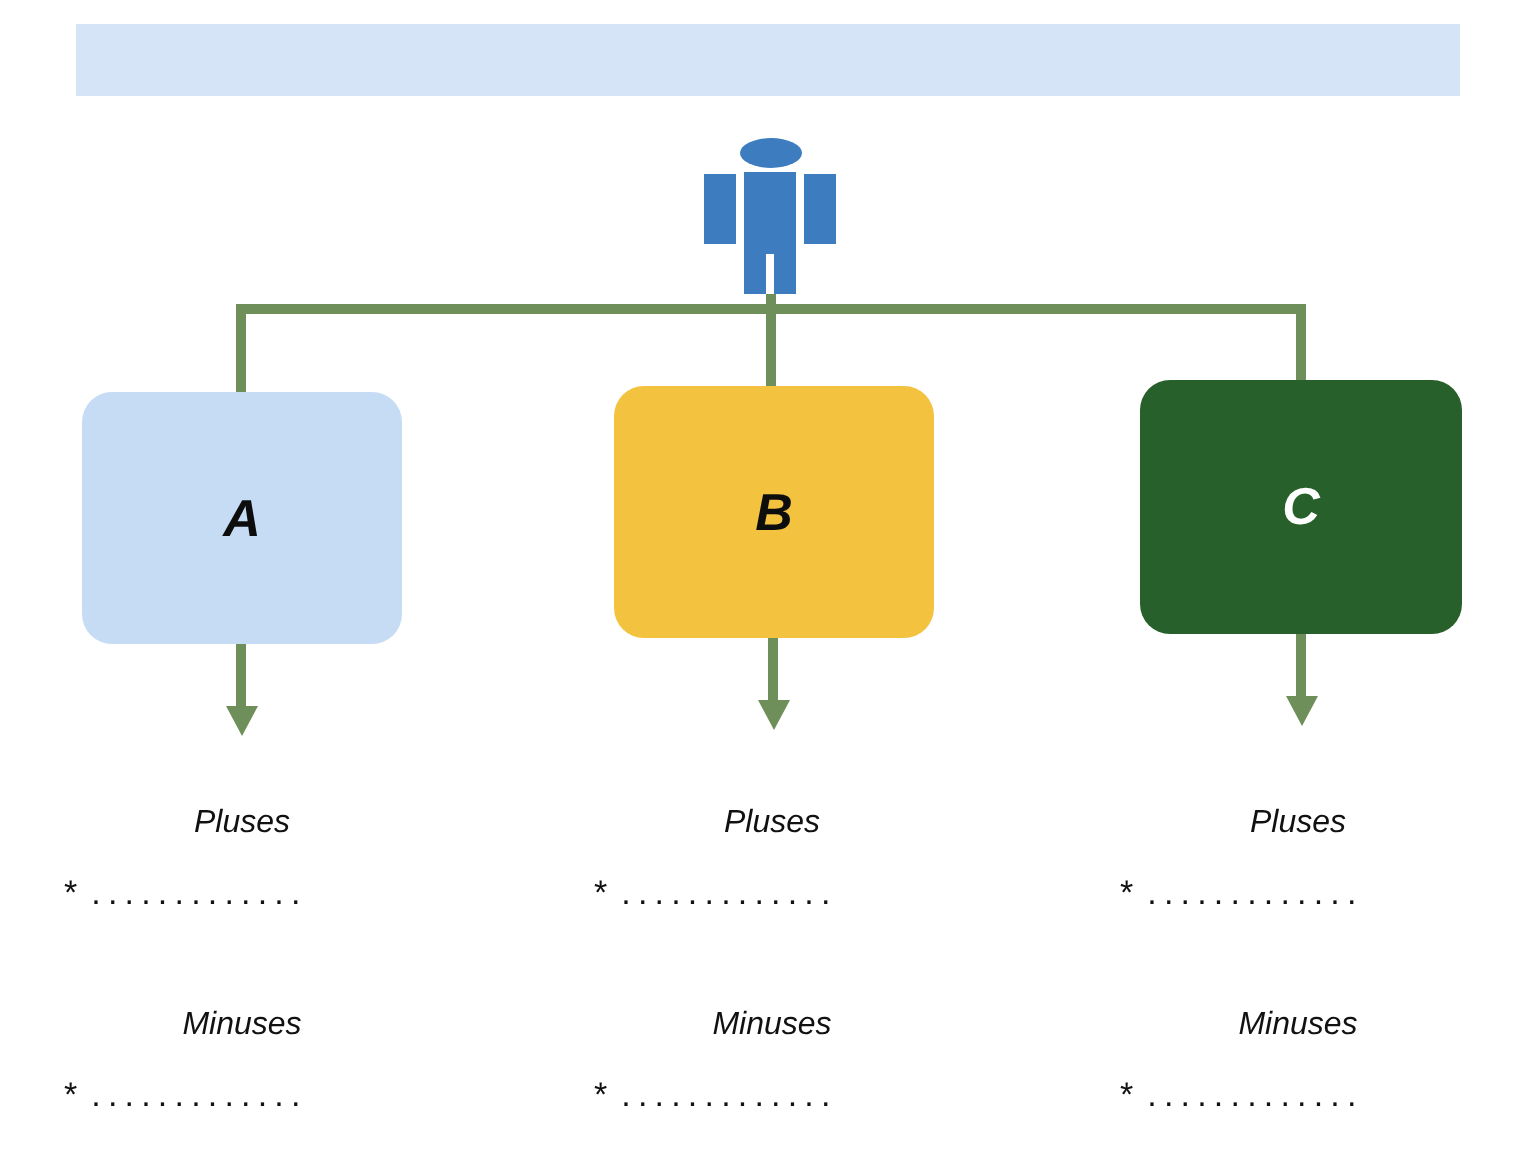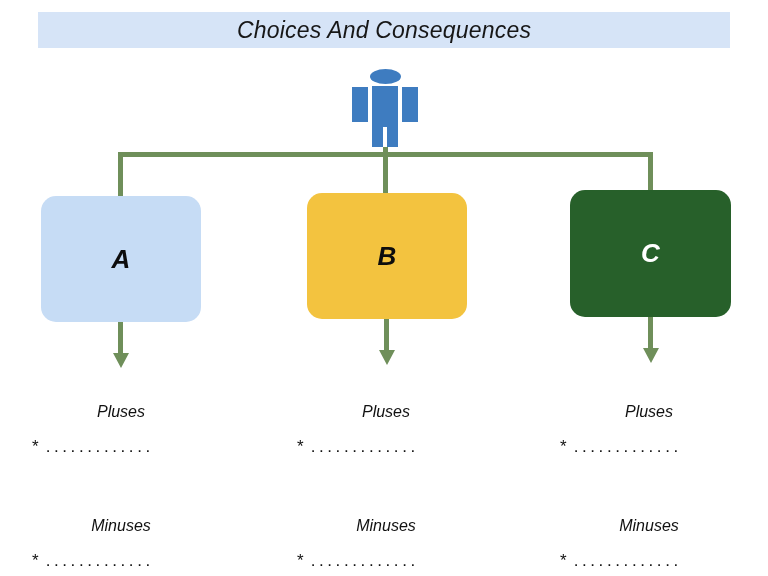--- a/index.html
+++ b/index.html
@@ -200,21 +200,21 @@
   .outcome-heading {
     text-align: center;
     font-family: "Liberation Sans", sans-serif;
     font-style: italic;
     font-size: 16px;
     color: #111111;
     line-height: 20px;
     margin-top: 24px;
   }
   .outcome-heading.minuses-h {
-    margin-top: 61px;
+    margin-top: 48px;
   }
   .bullet-line {
     display: flex;
     align-items: baseline;
     margin-top: 16px;
     padding-left: 26px;
     font-family: "Liberation Sans", sans-serif;
     font-size: 17px;
     color: #111111;
     white-space: nowrap;
@@ -229,21 +229,20 @@
     font-size: 17px;
     line-height: 1;
   }
 </style>
 </head>
 <body>
 
 <div id="canvas">
 
   <div class="title-banner"></div>
-  <div class="title-text">Choices And Consequences</div>
 
   <div class="person">
     <div class="p-head"></div>
     <div class="p-arm-l"></div>
     <div class="p-arm-r"></div>
     <div class="p-torso"></div>
     <div class="p-leg-l"></div>
     <div class="p-leg-r"></div>
   </div>
 

